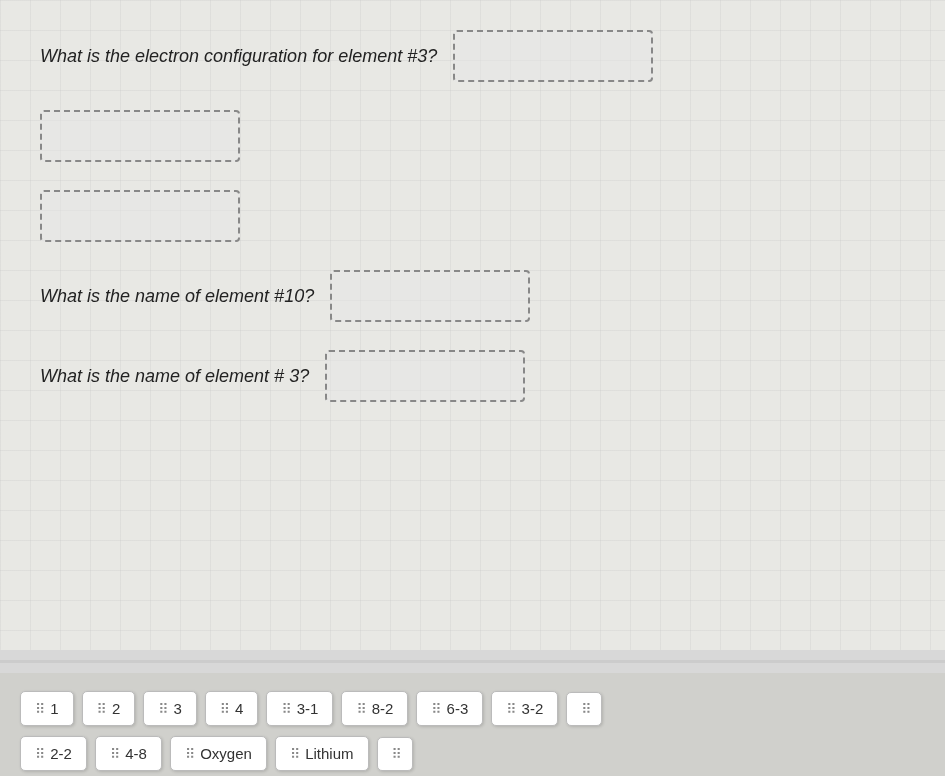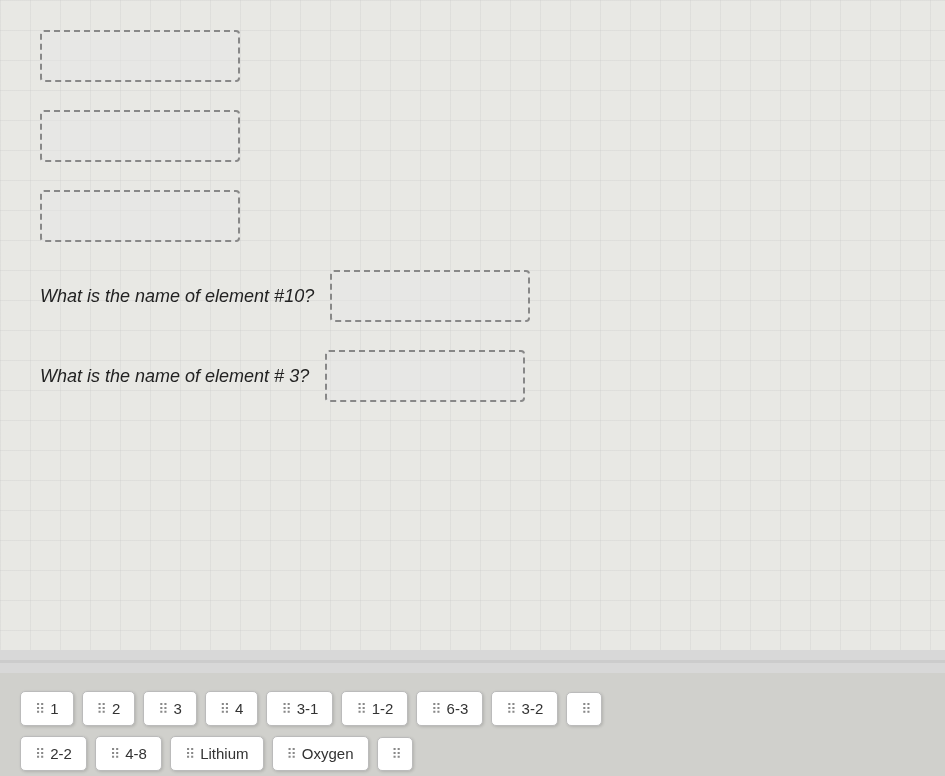--- a/index.html
+++ b/index.html
@@ -95,20 +95,21 @@
       font-size: 14px;
     }
   </style>
 </head>
 <body>
 
 <div class="main-content">
 
   <div id="questions-container">
       <div class="question-row">
+        <span class="question-text">What is the electron configuration for element #3?</span>
         <div class="answer-box"></div>
       </div>
       <div class="question-row">
         <div class="answer-box"></div>
       </div>
       <div class="question-row">
         <div class="answer-box"></div>
       </div>
       <div class="question-row">
         <span class="question-text">What is the name of element #10?</span>
@@ -140,21 +141,21 @@
       <div class="tile">
         <span class="tile-dots"></span>
         <span>4</span>
       </div>
       <div class="tile">
         <span class="tile-dots"></span>
         <span>3-1</span>
       </div>
       <div class="tile">
         <span class="tile-dots"></span>
-        <span>1-2</span>
+        <span>8-2</span>
       </div>
       <div class="tile">
         <span class="tile-dots"></span>
         <span>6-3</span>
       </div>
       <div class="tile">
         <span class="tile-dots"></span>
         <span>3-2</span>
       </div>
       <div class="tile" style="width: 36px; overflow: hidden;">
@@ -165,23 +166,23 @@
       <div class="tile">
         <span class="tile-dots"></span>
         <span>2-2</span>
       </div>
       <div class="tile">
         <span class="tile-dots"></span>
         <span>4-8</span>
       </div>
       <div class="tile">
         <span class="tile-dots"></span>
-        <span>Lithium</span>
+        <span>Oxygen</span>
       </div>
       <div class="tile">
         <span class="tile-dots"></span>
-        <span>Oxygen</span>
+        <span>Lithium</span>
       </div>
       <div class="tile" style="width: 36px; overflow: hidden;">
         <span class="tile-dots"></span>
       </div>
     </div>
 </div>
 
 </body></html>

